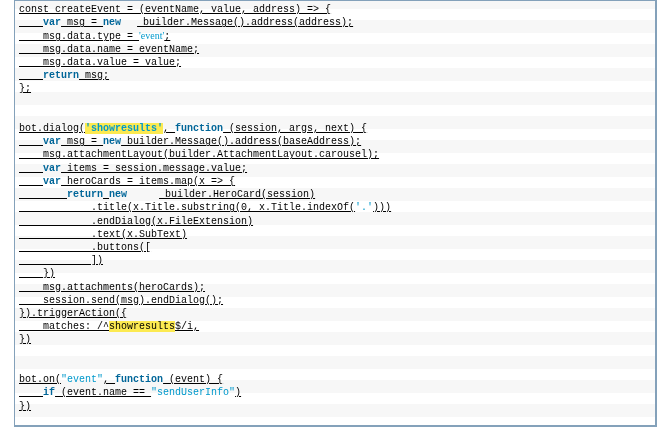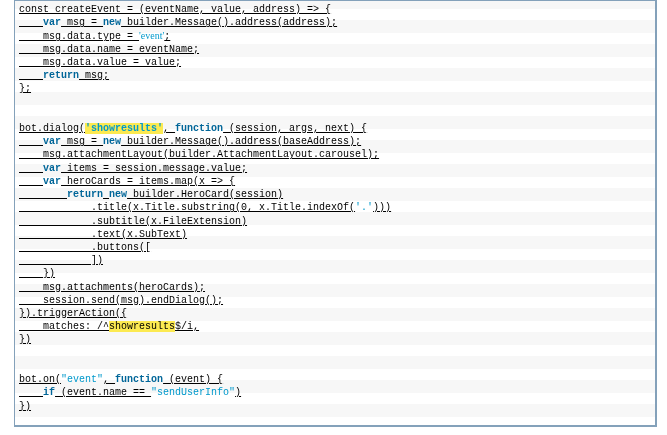--- a/index.html
+++ b/index.html
@@ -43,36 +43,36 @@
   .tok-kw    { color: #006699; font-weight: bold; }
   .tok-str   { color: #0099cc; }
   .tok-strhl { color: #0099cc; background: #fcea51; }
   .tok-hl    { color: #000000; background: #fcea51; }
 </style>
 </head>
 <body>
 
 <div class="code-block">
     <div class="line"><span class="tok-plain" style="white-space: pre;">const createEvent = (eventName, value, address) =&gt; {</span></div>
-    <div class="line"><span class="tok-plain" style="white-space: pre;">    </span><span class="tok-kw" style="white-space: pre;">var</span><span class="tok-plain" style="white-space: pre;"> msg = </span><span class="tok-kw" style="white-space: pre;">new</span><span class="tok-plain" style="white-space: pre;"> builder.Message().address(address);</span></div>
+    <div class="line"><span class="tok-plain" style="white-space: pre;">    </span><span class="tok-kw" style="white-space: pre;">var</span><span class="tok-plain" style="white-space: pre;"> msg = </span><span class="tok-kw" style="white-space: pre;">new</span><span class="tok-plain" style="white-space: pre; padding-left: 16px;"> builder.Message().address(address);</span></div>
     <div class="line"><span class="tok-plain" style="white-space: pre;">    msg.data.type = </span><span class="tok-str" style="white-space: pre; font-family: Liberation Serif, serif;">'event'</span><span class="tok-plain" style="white-space: pre;">;</span></div>
     <div class="line"><span class="tok-plain" style="white-space: pre;">    msg.data.name = eventName;</span></div>
     <div class="line"><span class="tok-plain" style="white-space: pre;">    msg.data.value = value;</span></div>
     <div class="line"><span class="tok-plain" style="white-space: pre;">    </span><span class="tok-kw" style="white-space: pre;">return</span><span class="tok-plain" style="white-space: pre;"> msg;</span></div>
     <div class="line"><span class="tok-plain" style="white-space: pre;">};</span></div>
     <div class="line"></div>
     <div class="line"></div>
     <div class="line"><span class="tok-plain" style="white-space: pre;">bot.dialog(</span><span class="tok-strhl" style="white-space: pre; font-weight: bold;">'showresults'</span><span class="tok-plain" style="white-space: pre;">, </span><span class="tok-kw" style="white-space: pre;">function</span><span class="tok-plain" style="white-space: pre;"> (session, args, next) {</span></div>
     <div class="line"><span class="tok-plain" style="white-space: pre;">    </span><span class="tok-kw" style="white-space: pre;">var</span><span class="tok-plain" style="white-space: pre;"> msg = </span><span class="tok-kw" style="white-space: pre;">new</span><span class="tok-plain" style="white-space: pre;"> builder.Message().address(baseAddress);</span></div>
     <div class="line"><span class="tok-plain" style="white-space: pre;">    msg.attachmentLayout(builder.AttachmentLayout.carousel);</span></div>
     <div class="line"><span class="tok-plain" style="white-space: pre;">    </span><span class="tok-kw" style="white-space: pre;">var</span><span class="tok-plain" style="white-space: pre;"> items = session.message.value;</span></div>
     <div class="line"><span class="tok-plain" style="white-space: pre;">    </span><span class="tok-kw" style="white-space: pre;">var</span><span class="tok-plain" style="white-space: pre;"> heroCards = items.map(x =&gt; {</span></div>
-    <div class="line"><span class="tok-plain" style="white-space: pre;">        </span><span class="tok-kw" style="white-space: pre;">return</span><span class="tok-plain" style="white-space: pre;"> </span><span class="tok-kw" style="white-space: pre;">new</span><span class="tok-plain" style="white-space: pre;"> builder.HeroCard(session)</span></div>
+    <div class="line"><span class="tok-plain" style="white-space: pre;">        </span><span class="tok-kw" style="white-space: pre;">return</span><span class="tok-plain" style="white-space: pre;"> </span><span class="tok-kw" style="white-space: pre;">new</span><span class="tok-plain" style="white-space: pre; padding-left: 32px;"> builder.HeroCard(session)</span></div>
     <div class="line"><span class="tok-plain" style="white-space: pre;">            .title(x.Title.substring(0, x.Title.indexOf(</span><span class="tok-str" style="white-space: pre;">'.'</span><span class="tok-plain" style="white-space: pre;">)))</span></div>
-    <div class="line"><span class="tok-plain" style="white-space: pre;">            .subtitle(x.FileExtension)</span></div>
+    <div class="line"><span class="tok-plain" style="white-space: pre;">            .endDialog(x.FileExtension)</span></div>
     <div class="line"><span class="tok-plain" style="white-space: pre;">            .text(x.SubText)</span></div>
     <div class="line"><span class="tok-plain" style="white-space: pre;">            .buttons([</span></div>
     <div class="line"><span class="tok-plain" style="white-space: pre;">            ])</span></div>
     <div class="line"><span class="tok-plain" style="white-space: pre;">    })</span></div>
     <div class="line"><span class="tok-plain" style="white-space: pre;">    msg.attachments(heroCards);</span></div>
     <div class="line"><span class="tok-plain" style="white-space: pre;">    session.send(msg).endDialog();</span></div>
     <div class="line"><span class="tok-plain" style="white-space: pre;">}).triggerAction({</span></div>
     <div class="line"><span class="tok-plain" style="white-space: pre; text-align: right;">    matches: /^</span><span class="tok-hl" style="white-space: pre;">showresults</span><span class="tok-plain" style="white-space: pre;">$/i,</span></div>
     <div class="line"><span class="tok-plain" style="white-space: pre;">})</span></div>
     <div class="line"></div>

